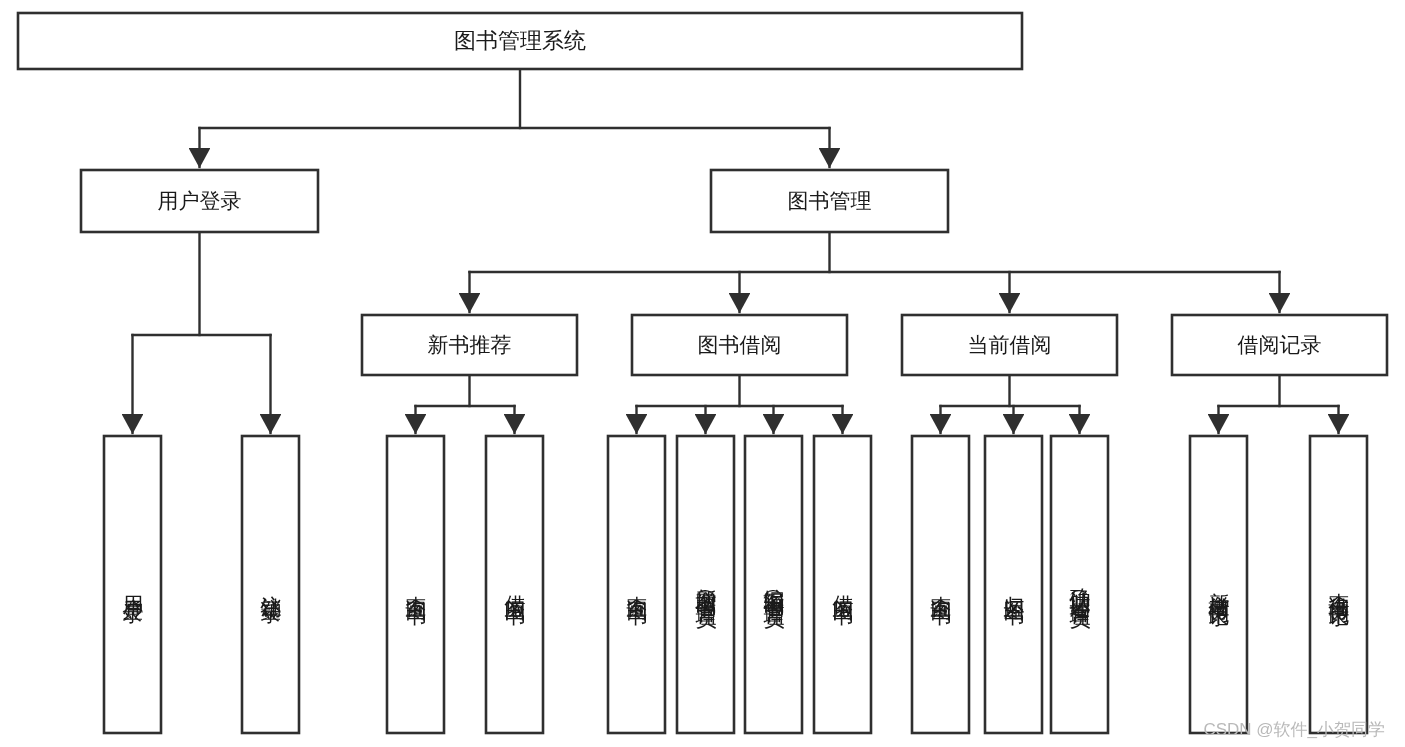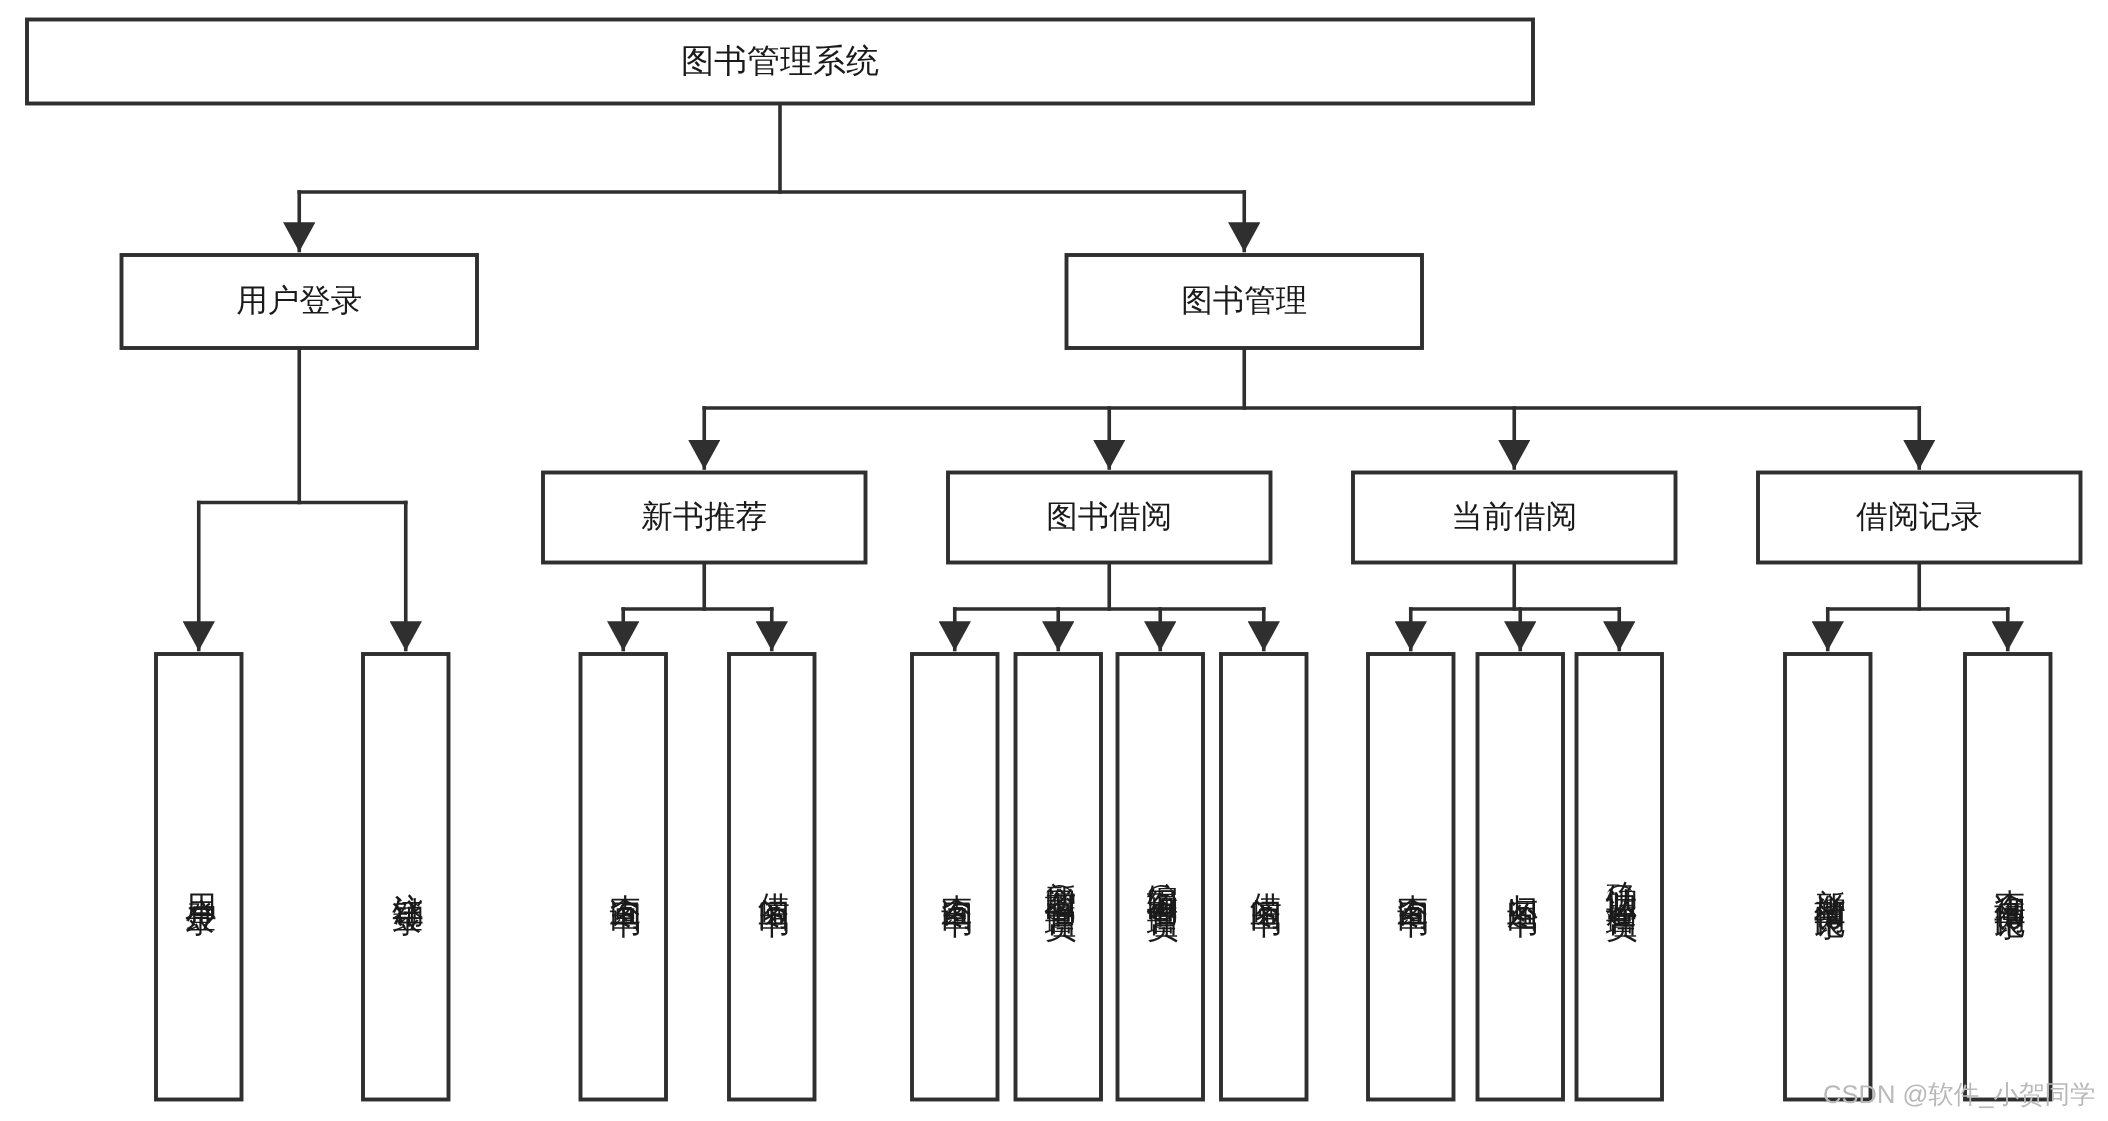--- a/index.html
+++ b/index.html
@@ -53,21 +53,21 @@
     stroke-width: 2.4;
     fill: none;
     stroke-linecap: square;
   }
   .arrow-head {
     fill: #2f2f2f;
     stroke: none;
   }
   .watermark {
     position: absolute;
-    right: 8px;
+    right: 20px;
     bottom: 6px;
     font-family: "Liberation Sans", "DejaVu Sans", sans-serif;
     font-size: 17px;
     color: #b9b9b9;
     white-space: nowrap;
     user-select: none;
     text-align: right;
   }
 </style>
 </head>

